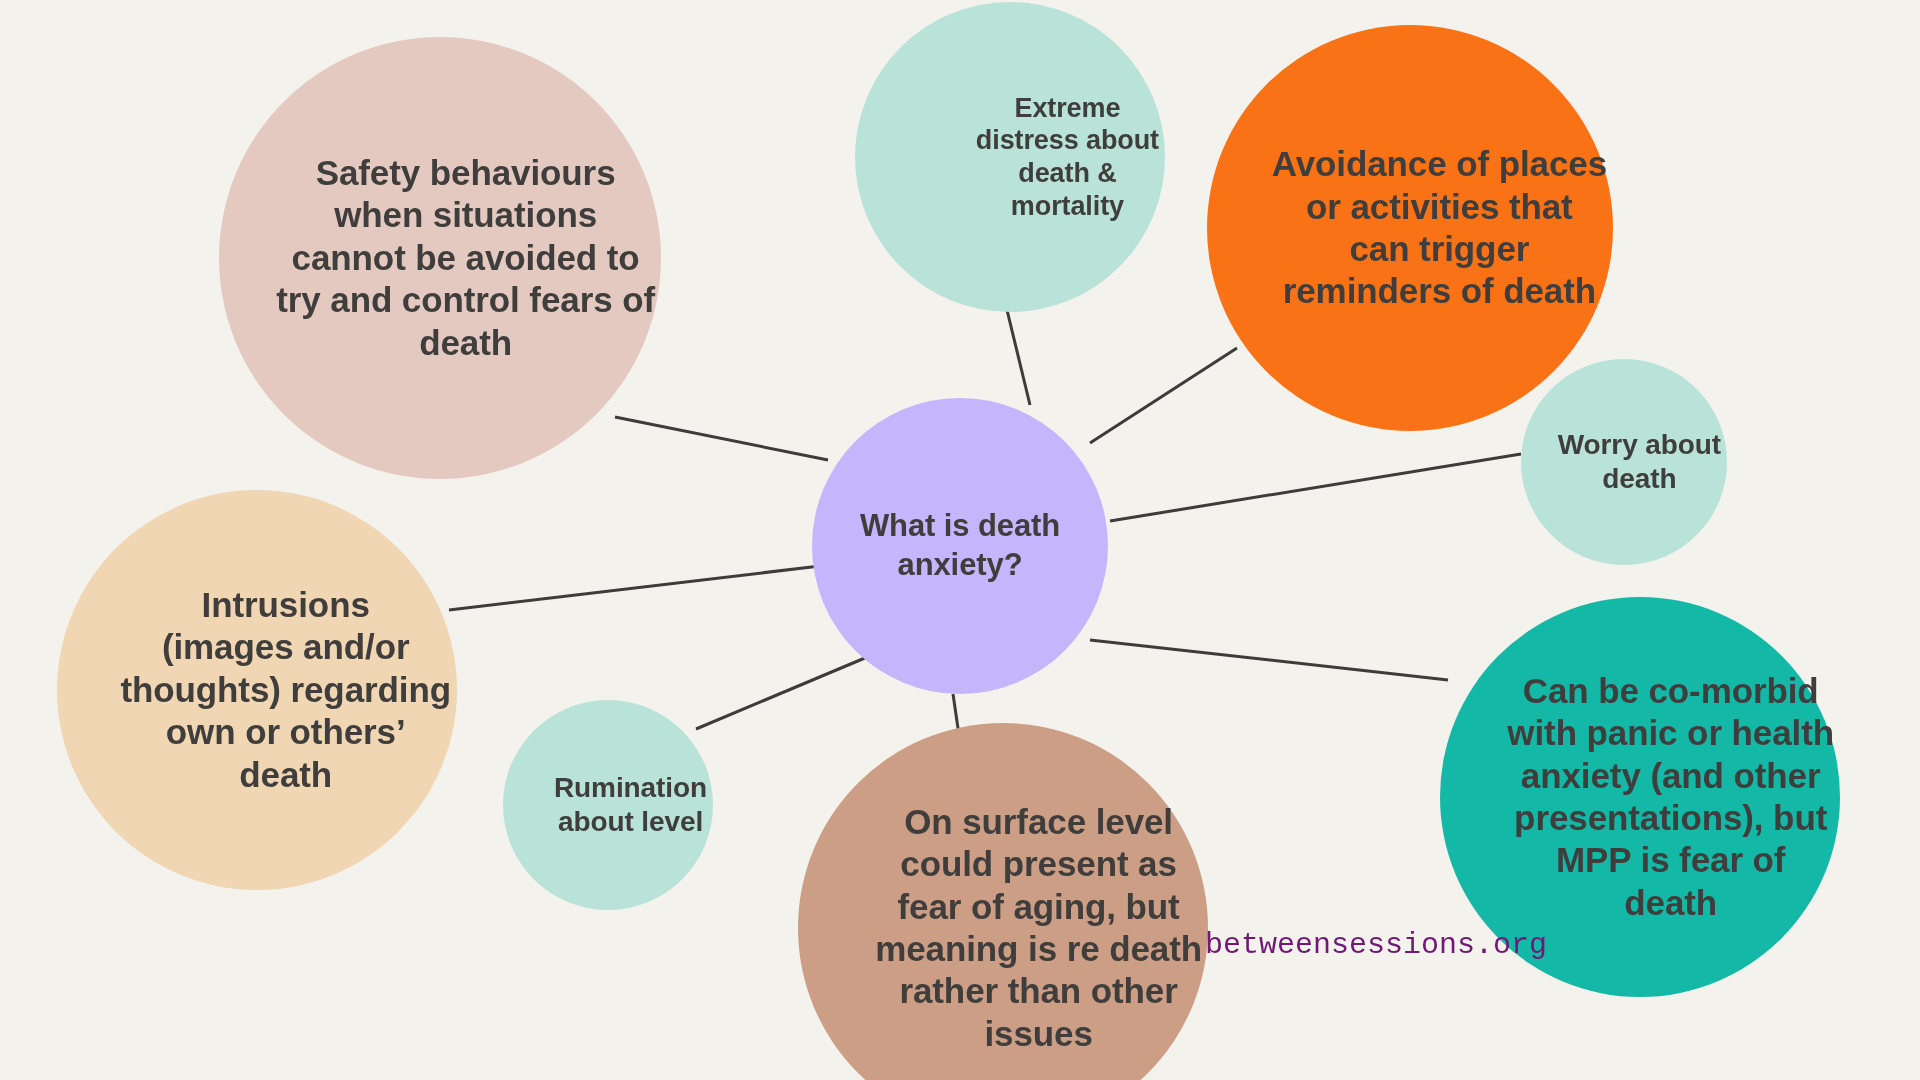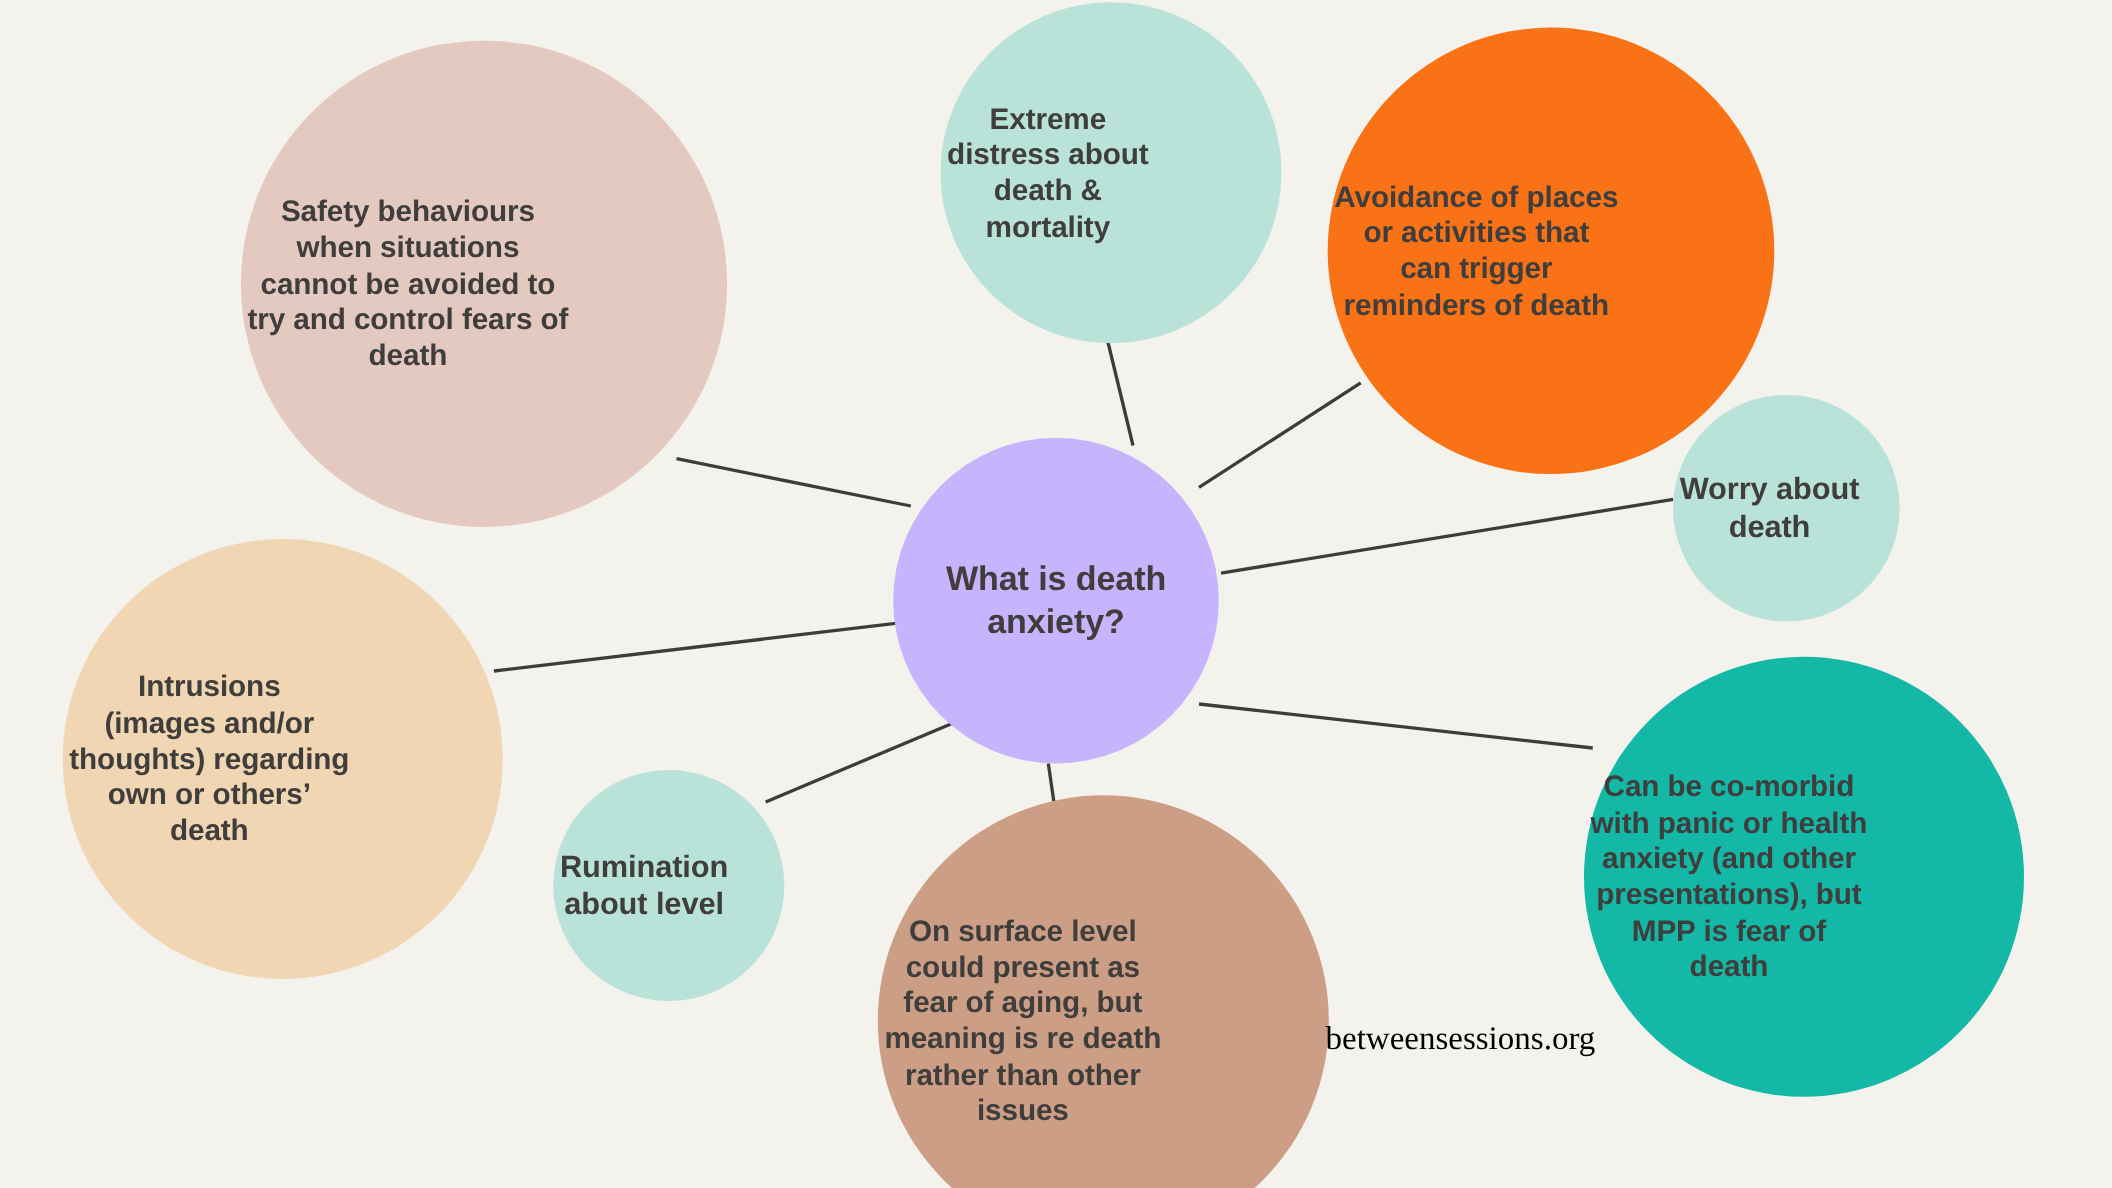--- a/index.html
+++ b/index.html
@@ -21,48 +21,48 @@
     top: 0;
     width: 1920px;
     height: 1080px;
     z-index: 1;
   }
   .node {
     position: absolute;
     border-radius: 50%;
     display: flex;
     align-items: center;
-    justify-content: flex-start;
+    justify-content: flex-end;
     text-align: center;
     box-sizing: border-box;
     z-index: 2;
   }
   .node .label {
     color: #3F3E3C;
     font-weight: bold;
     line-height: 1.21;
     letter-spacing: -0.1px;
     white-space: pre-line;
     padding: 0 6px;
   }
   .node-center {
     background: #FFFFFF;
     z-index: 3;
   }
   .node-center .label {
     font-size: 31px;
     line-height: 1.25;
   }
-  .size-lg .label { font-size: 27px; }
+  .size-lg .label { font-size: 35px; }
   .size-md .label { font-size: 27px; }
   .size-sm .label { font-size: 28px; }
   #watermark {
     position: absolute;
-    color: #000000;
-    font-family: Liberation Serif, serif;
+    color: #701a75;
+    font-family: Liberation Mono, monospace;
     font-size: 30px;
     font-weight: normal;
     white-space: nowrap;
     z-index: 4;
   }
 </style>
 </head>
 <body>
 
 <div id="canvas">

